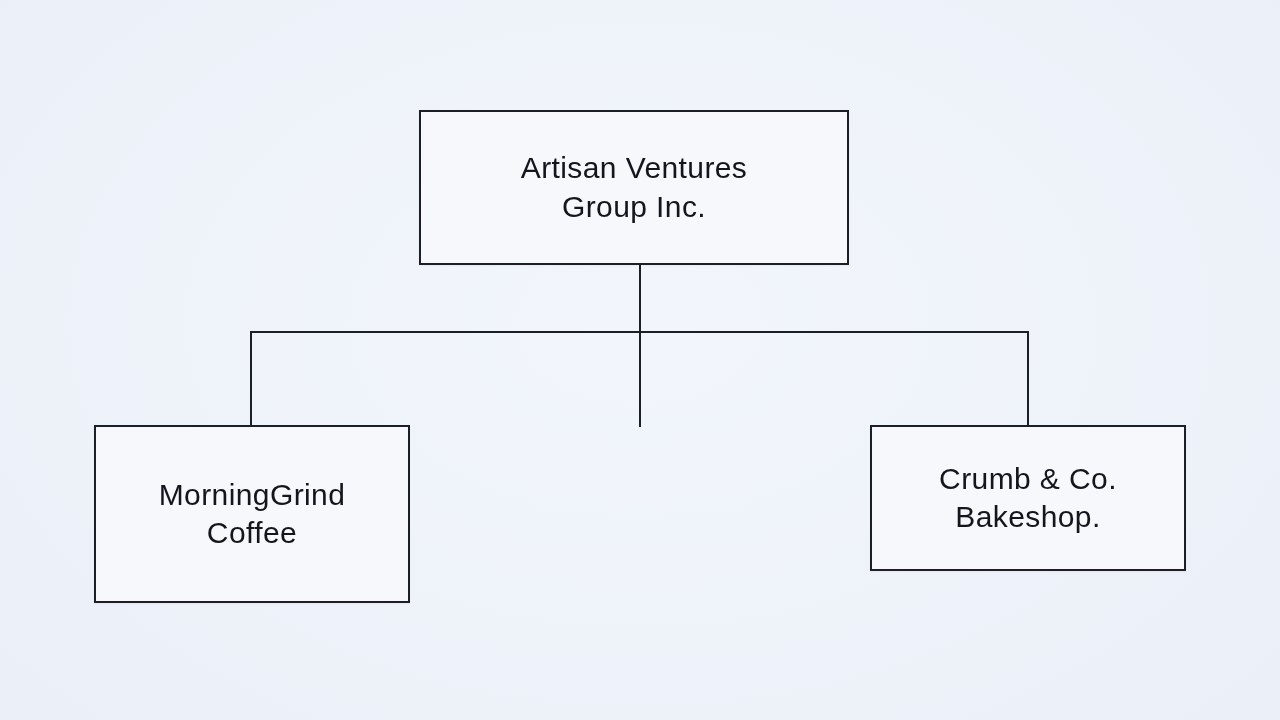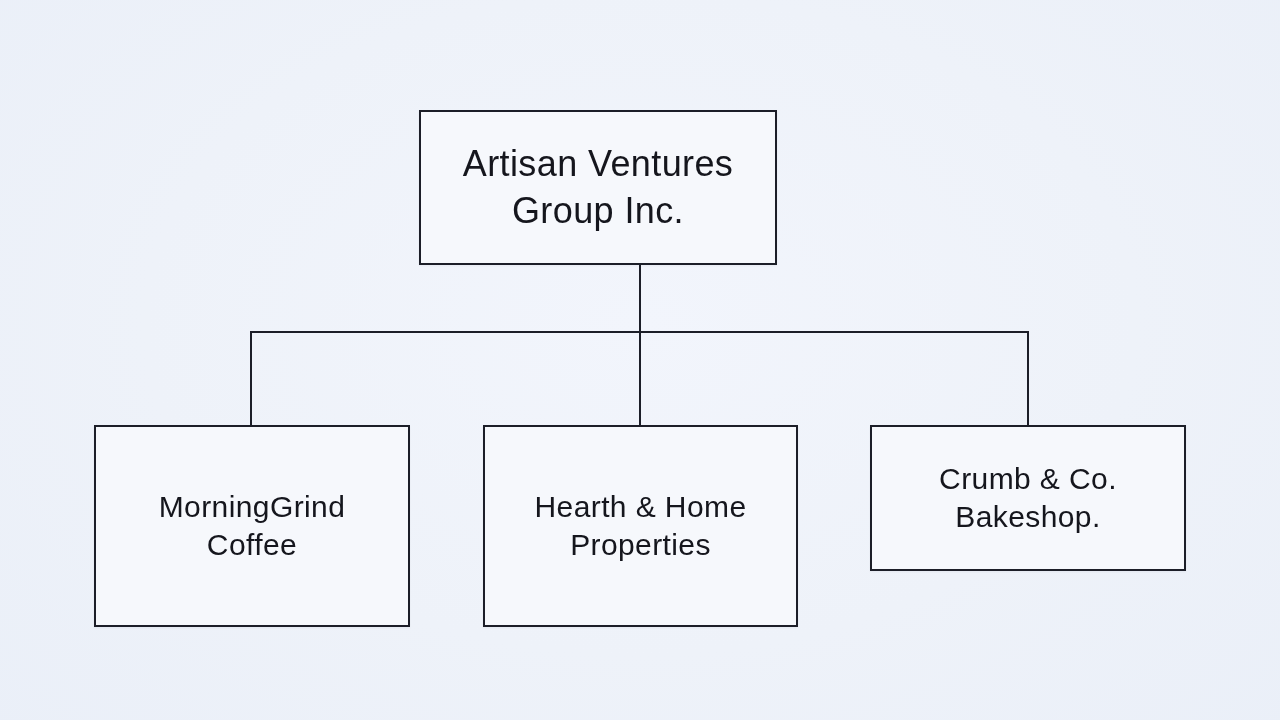--- a/index.html
+++ b/index.html
@@ -46,29 +46,29 @@
     padding: 6px 14px;
     box-shadow: 0 1px 2px rgba(30,35,60,0.05);
   }
   .node-label {
     display: block;
     white-space: pre-line;
   }
   #node-root {
     left: 419px;
     top: 110px;
-    width: 358px;
+    width: 430px;
     height: 155px;
-    font-size: 36px;
+    font-size: 30px;
   }
   #node-child-0 {
     left: 94px;
     top: 425px;
     width: 316px;
-    height: 202px;
+    height: 178px;
     font-size: 30px;
   }
   #node-child-1 {
     left: 483px;
     top: 425px;
     width: 315px;
     height: 202px;
     font-size: 30px;
   }
   #node-child-2 {
@@ -97,23 +97,19 @@
   <div class="node" id="node-root">
     <span class="node-label">Artisan Ventures
 Group Inc.</span>
   </div>
 
   <div class="node" id="node-child-0">
     <span class="node-label">MorningGrind
 Coffee</span>
   </div>
 
-  <div class="node" id="node-child-1">
-    <span class="node-label">Hearth &amp; Home
-Properties</span>
-  </div>
 
   <div class="node" id="node-child-2">
     <span class="node-label">Crumb &amp; Co.
 Bakeshop.</span>
   </div>
 
 </div>
 
 </body></html>

